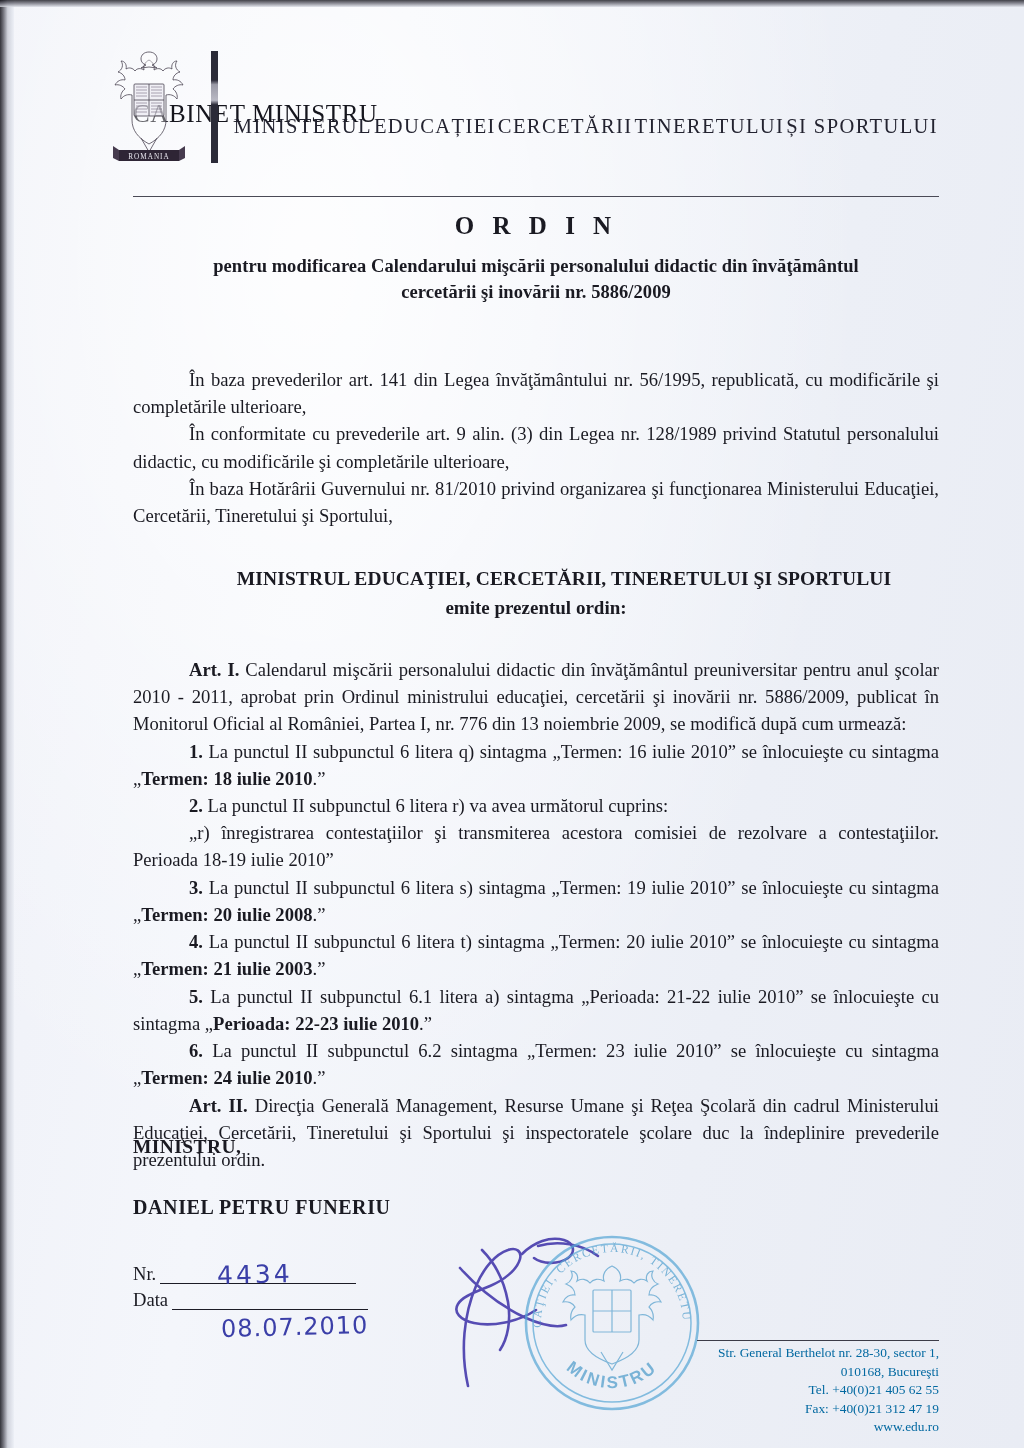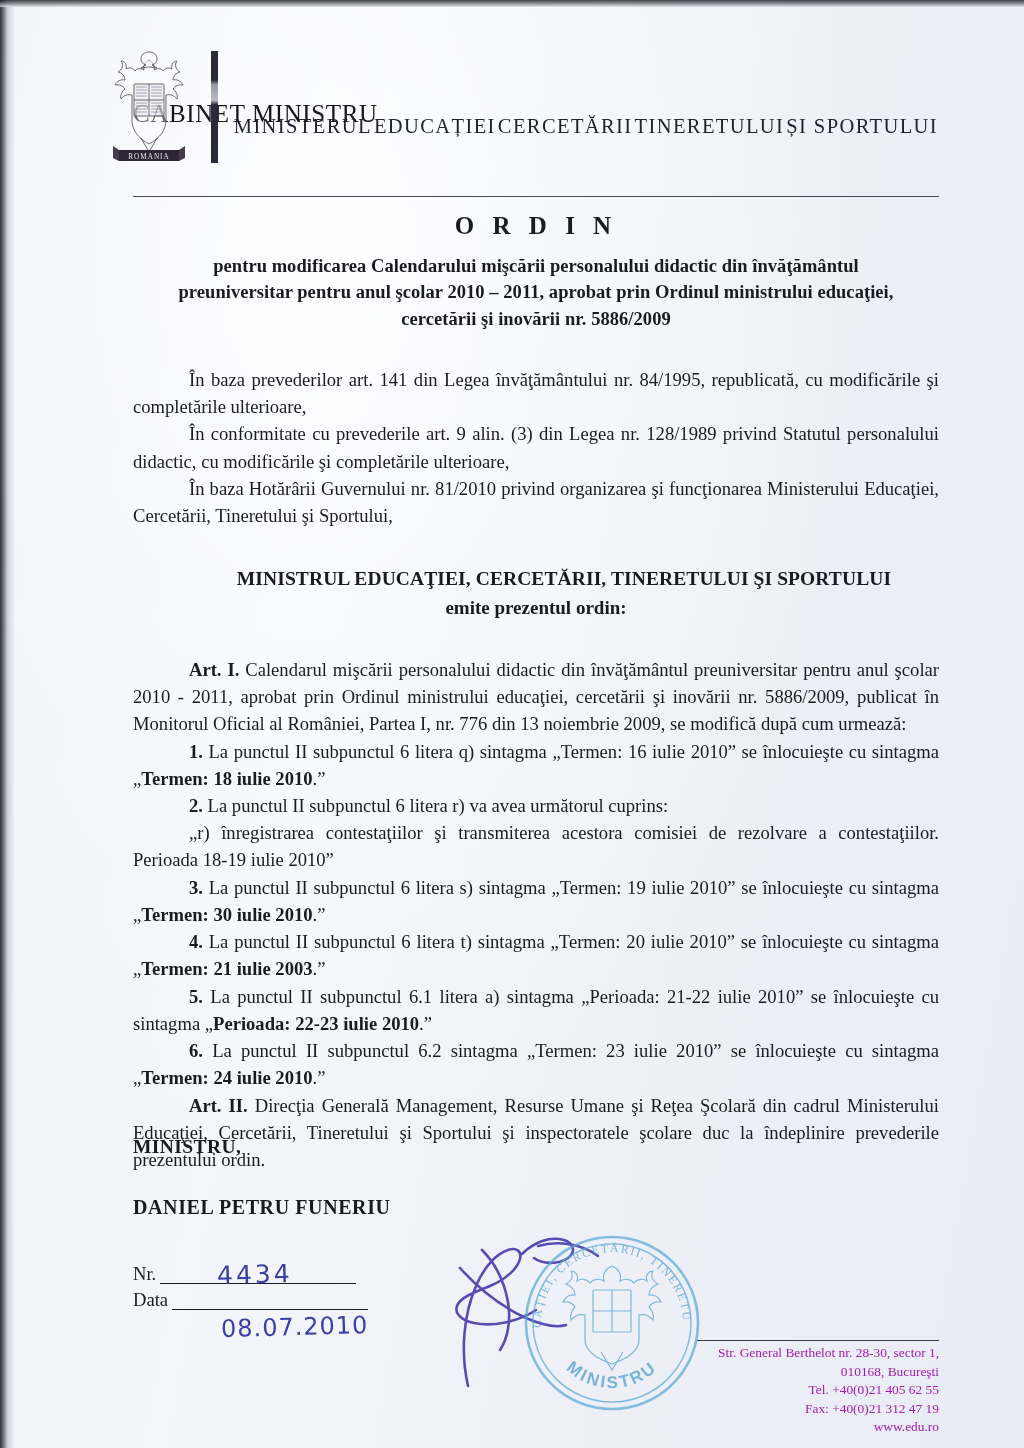--- a/index.html
+++ b/index.html
@@ -239,21 +239,21 @@
     background: #3c3c48;
   }
   .footer {
     position: absolute;
     left: 639px;
     top: 1344px;
     width: 300px;
     text-align: right;
     font-size: 13.4px;
     line-height: 1.38;
-    color: #a21caf;
+    color: #0369a1;
   }
 </style>
 </head>
 <body>
 
 <div class="page">
   <div class="scan-tint"></div>
   <div class="scan-left-edge"></div>
   <div class="scan-top-edge"></div>
 
@@ -319,45 +319,44 @@
           <div>TINERETULUI</div>
           <div>ȘI SPORTULUI</div>
         </div>
       </div>
     </div>
     <div class="header-rule"></div>
 
     <div class="titleblock">
       <div class="ordin">O R D I N</div>
       <div class="subtitle-line">pentru modificarea Calendarului mişcării personalului didactic din învăţământul</div>
-      <div class="subtitle-line">preuniversitar pentru anul şcolar 2010 – 2011, aprobat prin Ordinul ministrului educaţiei,</div>
       <div class="subtitle-line">cercetării şi inovării nr. 5886/2009</div>
     </div>
 
     <div class="body-text">
-      <p>În baza prevederilor art. 141 din Legea învăţământului nr. 84/1995, republicată, cu modificările şi completările ulterioare,</p>
+      <p>În baza prevederilor art. 141 din Legea învăţământului nr. 56/1995, republicată, cu modificările şi completările ulterioare,</p>
       <p>În conformitate cu prevederile art. 9 alin. (3) din Legea nr. 128/1989 privind Statutul personalului didactic, cu modificările şi completările ulterioare,</p>
       <p>În baza Hotărârii Guvernului nr. 81/2010 privind organizarea şi funcţionarea Ministerului Educaţiei, Cercetării, Tineretului şi Sportului,</p>
 
       <p class="centered-head">
         <span class="l1">MINISTRUL EDUCAŢIEI, CERCETĂRII, TINERETULUI ŞI SPORTULUI</span><br>
         <span class="l2">emite prezentul ordin:</span>
       </p>
 
       <div class="spacer-lg"></div>
 
       <p><span class="b">Art. I.</span><span> Calendarul mişcării personalului didactic din învăţământul preuniversitar pentru anul şcolar 2010 - 2011, aprobat prin Ordinul ministrului educaţiei, cercetării şi inovării nr. 5886/2009, publicat în Monitorul Oficial al României, Partea I, nr. 776 din 13 noiembrie 2009, se modifică după cum urmează:</span></p>
 
       <p><span class="b">1.</span><span> La punctul II subpunctul  6 litera q) sintagma „Termen: 16 iulie 2010” se înlocuieşte cu sintagma „</span><span class="b">Termen: 18 iulie 2010</span><span>.”</span></p>
 
       <p><span class="b">2.</span><span> La punctul II subpunctul 6 litera r) va avea următorul cuprins:</span></p>
 
       <p><span>„r) înregistrarea contestaţiilor şi transmiterea acestora comisiei de rezolvare a contestaţiilor. Perioada 18-19 iulie 2010”</span></p>
 
-      <p><span class="b">3.</span><span> La punctul II subpunctul 6 litera s) sintagma „Termen: 19 iulie 2010” se înlocuieşte cu sintagma „</span><span class="b">Termen: 30 iulie 2010</span><span>.”</span></p>
+      <p><span class="b">3.</span><span> La punctul II subpunctul 6 litera s) sintagma „Termen: 19 iulie 2010” se înlocuieşte cu sintagma „</span><span class="b">Termen: 20 iulie 2008</span><span>.”</span></p>
 
       <p><span class="b">4.</span><span> La punctul II subpunctul 6 litera t) sintagma „Termen: 20 iulie 2010” se înlocuieşte cu sintagma „</span><span class="b">Termen: 21 iulie 2003</span><span>.”</span></p>
 
       <p><span class="b">5.</span><span> La punctul II subpunctul 6.1 litera a) sintagma „Perioada: 21-22 iulie 2010” se înlocuieşte cu  sintagma „</span><span class="b">Perioada: 22-23 iulie 2010</span><span>.”</span></p>
 
       <p><span class="b">6.</span><span> La punctul II subpunctul 6.2 sintagma „Termen: 23 iulie 2010” se înlocuieşte cu sintagma „</span><span class="b">Termen: 24 iulie 2010</span><span>.”</span></p>
 
       <p><span class="b">Art. II.</span><span> Direcţia Generală Management, Resurse Umane şi Reţea Şcolară din cadrul Ministerului Educaţiei, Cercetării, Tineretului şi Sportului şi inspectoratele şcolare duc la îndeplinire prevederile prezentului ordin.</span></p>
     </div>
 

